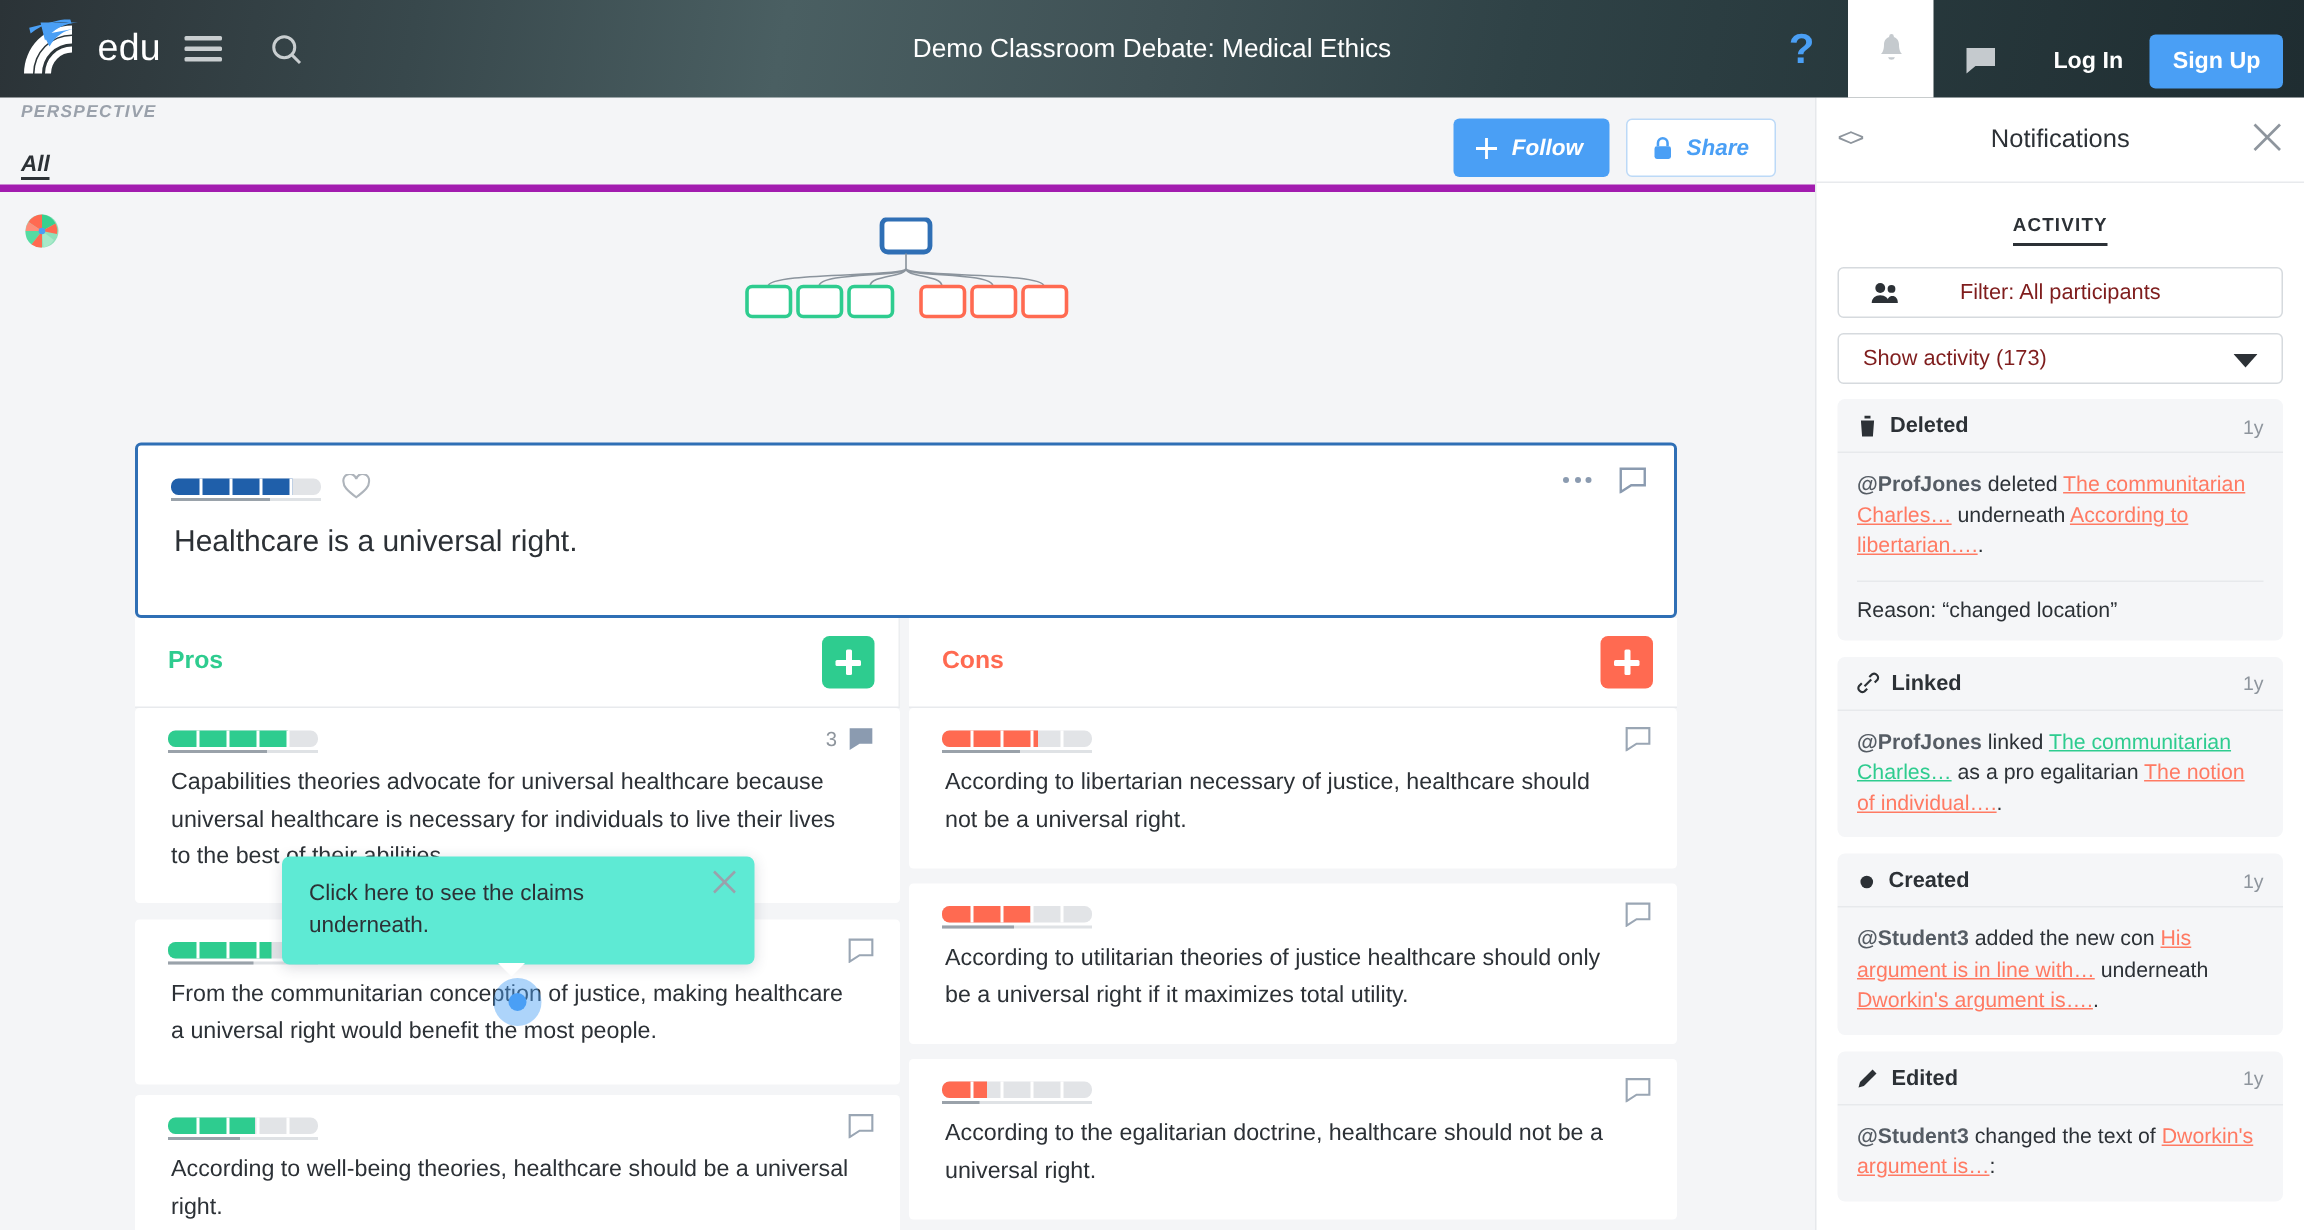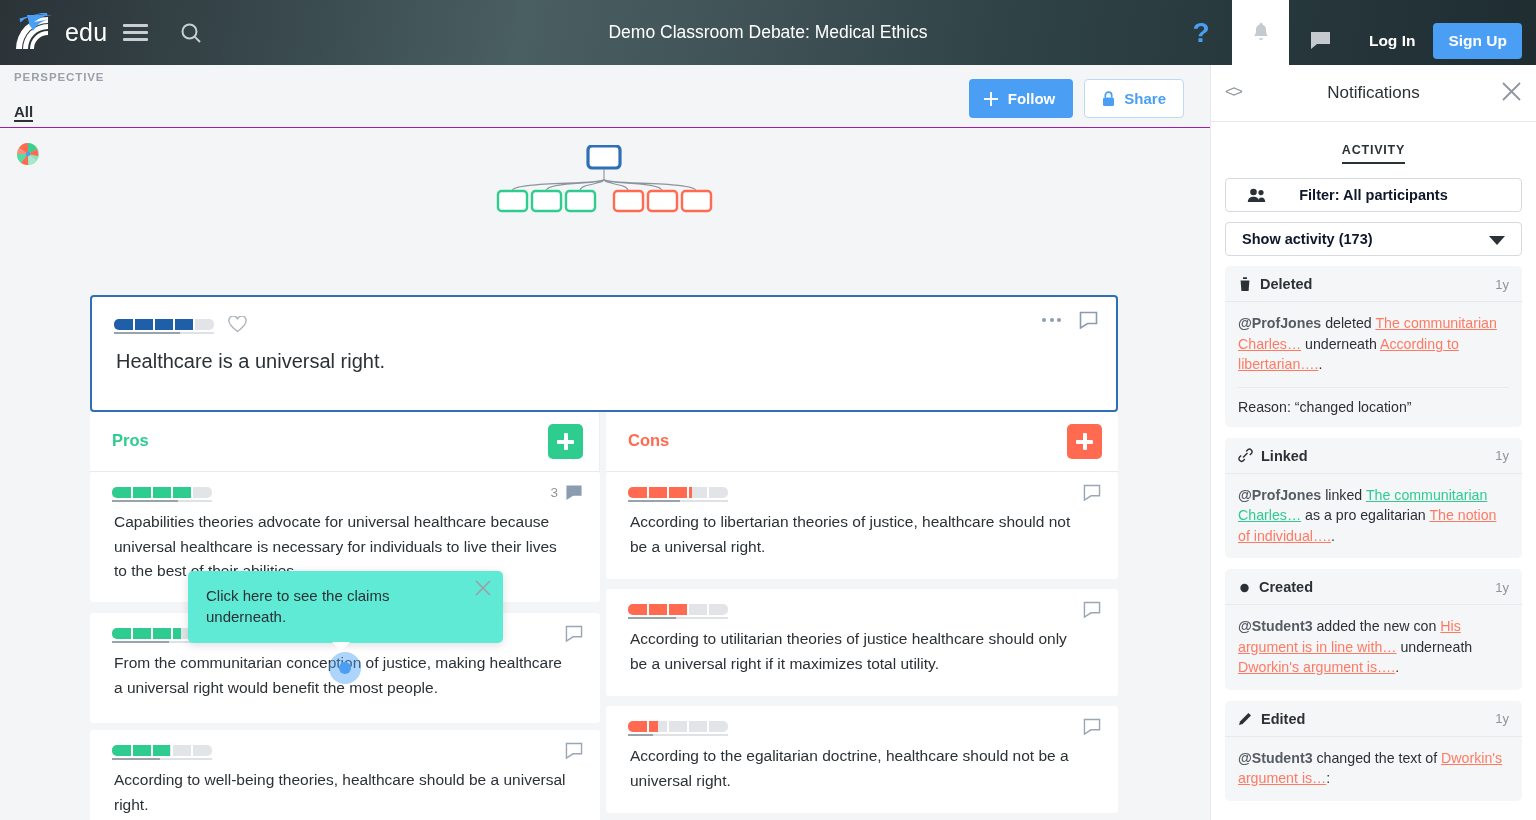--- a/index.html
+++ b/index.html
@@ -47,21 +47,22 @@
   .login-link { color: #fff; font-size: 15.5px; font-weight: bold; padding: 0 18px; cursor: pointer; }
   .signup-btn {
     background: #4a9ff5; color: #fff; font-size: 15.5px; font-weight: bold;
     border-radius: 4px; padding: 9px 15px; cursor: pointer;
   }
 
   
   .perspective-bar {
     position: absolute; top: 65px; left: 0; width: 1210px; height: 63px;
     background: #f4f5f7; display: flex; align-items: center; padding-left: 14px;
-    border-bottom: 1px solid #a21caf;
+    border-bottom: 5px solid #a21caf;
+    font-style: italic;
   }
   .persp-label { font-size: 11.5px; letter-spacing: .9px; color: #9aa1ab; font-weight: bold; }
   .persp-value {
     font-size: 15px; color: #2c3136; font-weight: bold;
     border-bottom: 2px solid #2c3136; display: inline-block; margin-top: 20px;
   }
   .persp-actions { position: absolute; right: 26px; top: 14px; display: flex; gap: 11px; }
   .btn-follow {
     background: #4a9ff5; color: #fff; border-radius: 4px; font-size: 15px; font-weight: bold;
     padding: 10px 18px 10px 14px; display: flex; align-items: center; gap: 9px; cursor: pointer;
@@ -163,21 +164,21 @@
   .notif-close { position: absolute; right: 14px; top: 16px; cursor: pointer; }
   .activity-tab {
     text-align: center; padding: 21px 0 7px; font-size: 12.5px; letter-spacing: .8px;
     font-weight: bold; color: #2c3136;
   }
   .activity-tab span { border-bottom: 2px solid #2c3136; padding-bottom: 5px; }
   .notif-controls { padding: 14px 14px 0; display: flex; flex-direction: column; gap: 10px; }
   .ctl-btn {
     position: relative; height: 34px; border: 1px solid #d6dade; border-radius: 4px;
     background: #fff; display: flex; align-items: center; justify-content: center;
-    font-size: 14.5px; font-weight: bold; color: #0f172a; cursor: pointer;
+    font-size: 14.5px; font-weight: normal; color: #7f1d1d; cursor: pointer;
   }
   .ctl-btn .lead-icon { position: absolute; left: 21px; top: 8px; }
   .ctl-btn .trail-icon { position: absolute; right: 16px; top: 13px; }
   .ctl-btn.left-align { justify-content: flex-start; padding-left: 16px; }
 
   .notif-list { padding: 10px 14px 0; display: flex; flex-direction: column; gap: 11px; }
   .notif-item { background: #f5f6f8; border-radius: 5px; overflow: hidden; }
   .ni-head {
     display: flex; align-items: center; gap: 8px; padding: 10px 13px 9px;
     border-bottom: 1px solid #e7e9ec;
@@ -405,21 +406,21 @@
               <div class="track"></div>
               <div class="fill" style="width: 64px; background: rgb(255, 106, 81);"></div>
               <div class="gap" style="left: 18.75px;"></div>
               <div class="gap" style="left: 38.75px;"></div>
               <div class="gap" style="left: 58.75px;"></div>
               <div class="gap" style="left: 78.75px;"></div>
               <div class="underline"></div>
               <div class="underfill" style="width: 52.48px;"></div>
             </div>
           </div>
-          <div class="claim-text">According to libertarian theories of justice, healthcare should not be a universal right.</div>
+          <div class="claim-text">According to libertarian necessary of justice, healthcare should not be a universal right.</div>
           <div class="cc-actions">
             <svg width="18" height="17" viewBox="0 0 19 18">
               <path d="M1.5 1.5h16v11h-9l-7 4.5z" fill="none" stroke="#9aa6b4" stroke-width="1.5"></path>
             </svg>
           </div>
         </div>
         <div class="claim-card" style="left: 606px; top: 461px; width: 512px; height: 107px;">
           <div class="rating-row">
             <div class="bar">
               <div class="track"></div>

